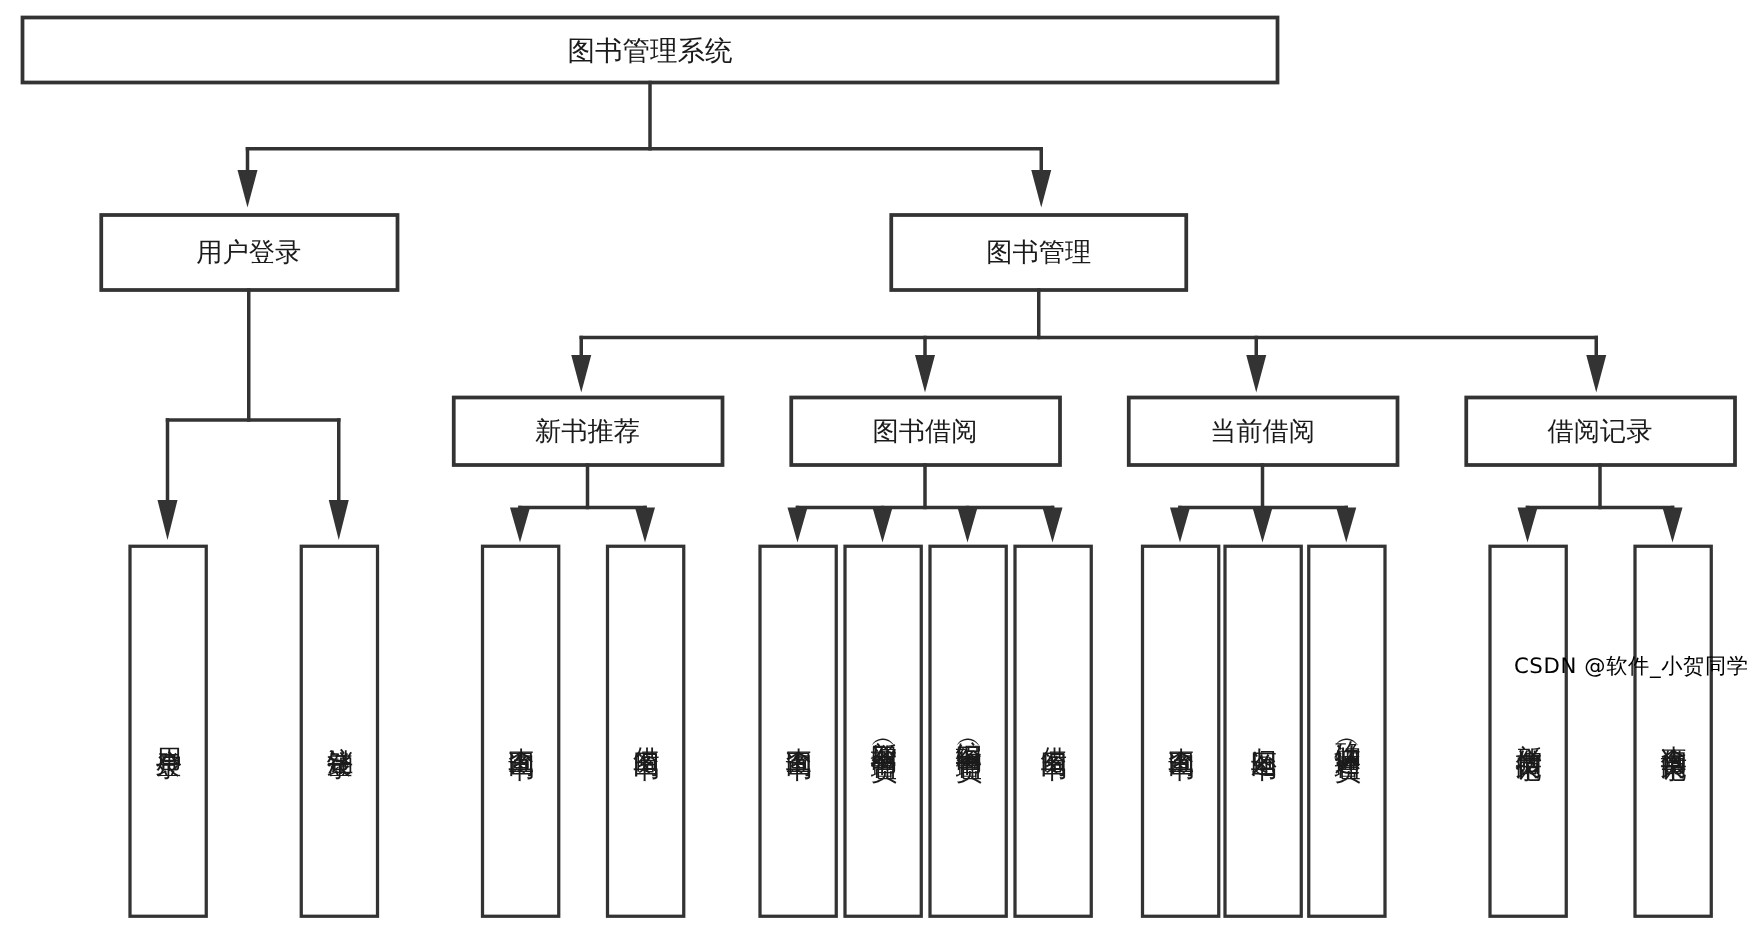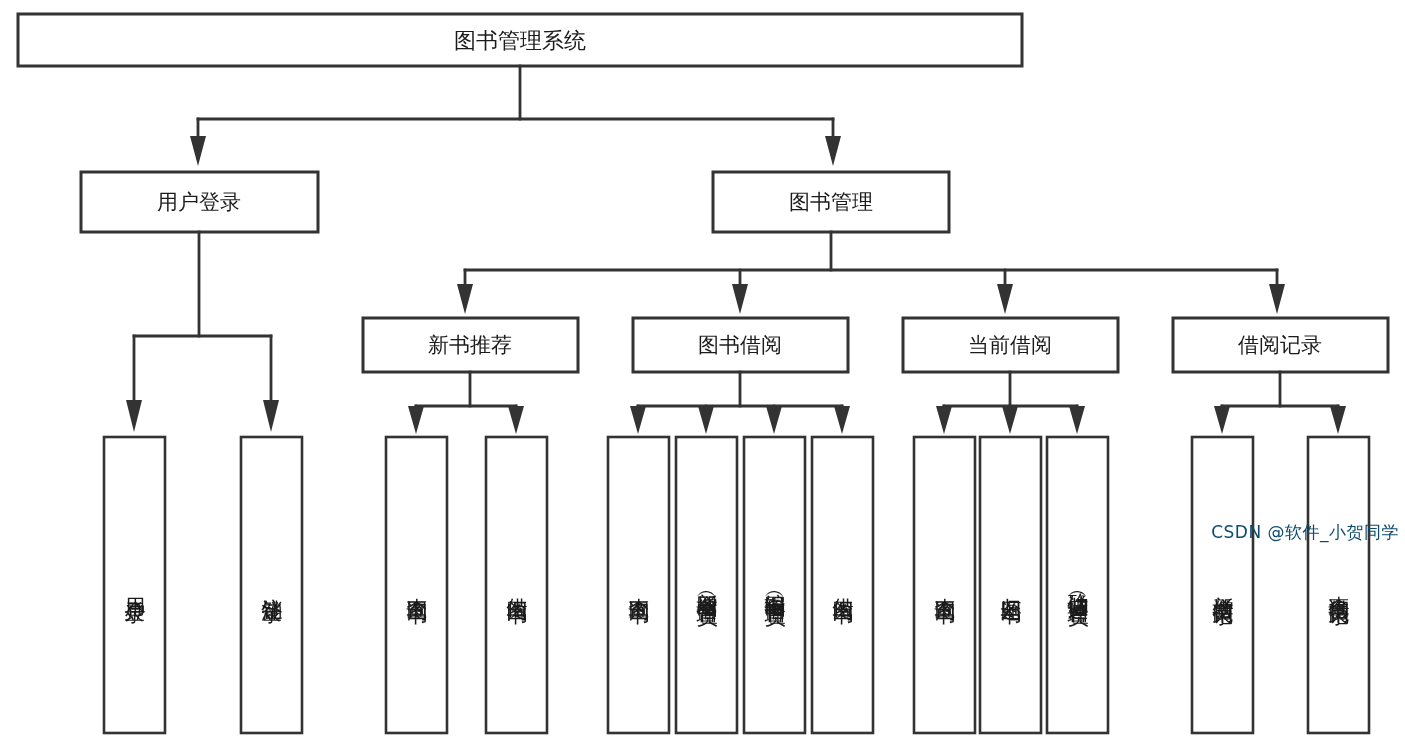--- a/index.html
+++ b/index.html
@@ -78,21 +78,21 @@
     justify-content: center;
     pointer-events: none;
     user-select: none;
   }
   .watermark {
     position: absolute;
     right: 6px;
     bottom: 4px;
     font-family: "DejaVu Sans", "Liberation Sans", sans-serif;
     font-size: 17px;
-    color: #0c4a6e;
+    color: #000000;
     letter-spacing: 0.5px;
     white-space: nowrap;
   }
 </style>
 </head>
 <body>
 
 <div id="diagram-root">
 
   <svg id="flow" viewBox="0 0 1405 747">

